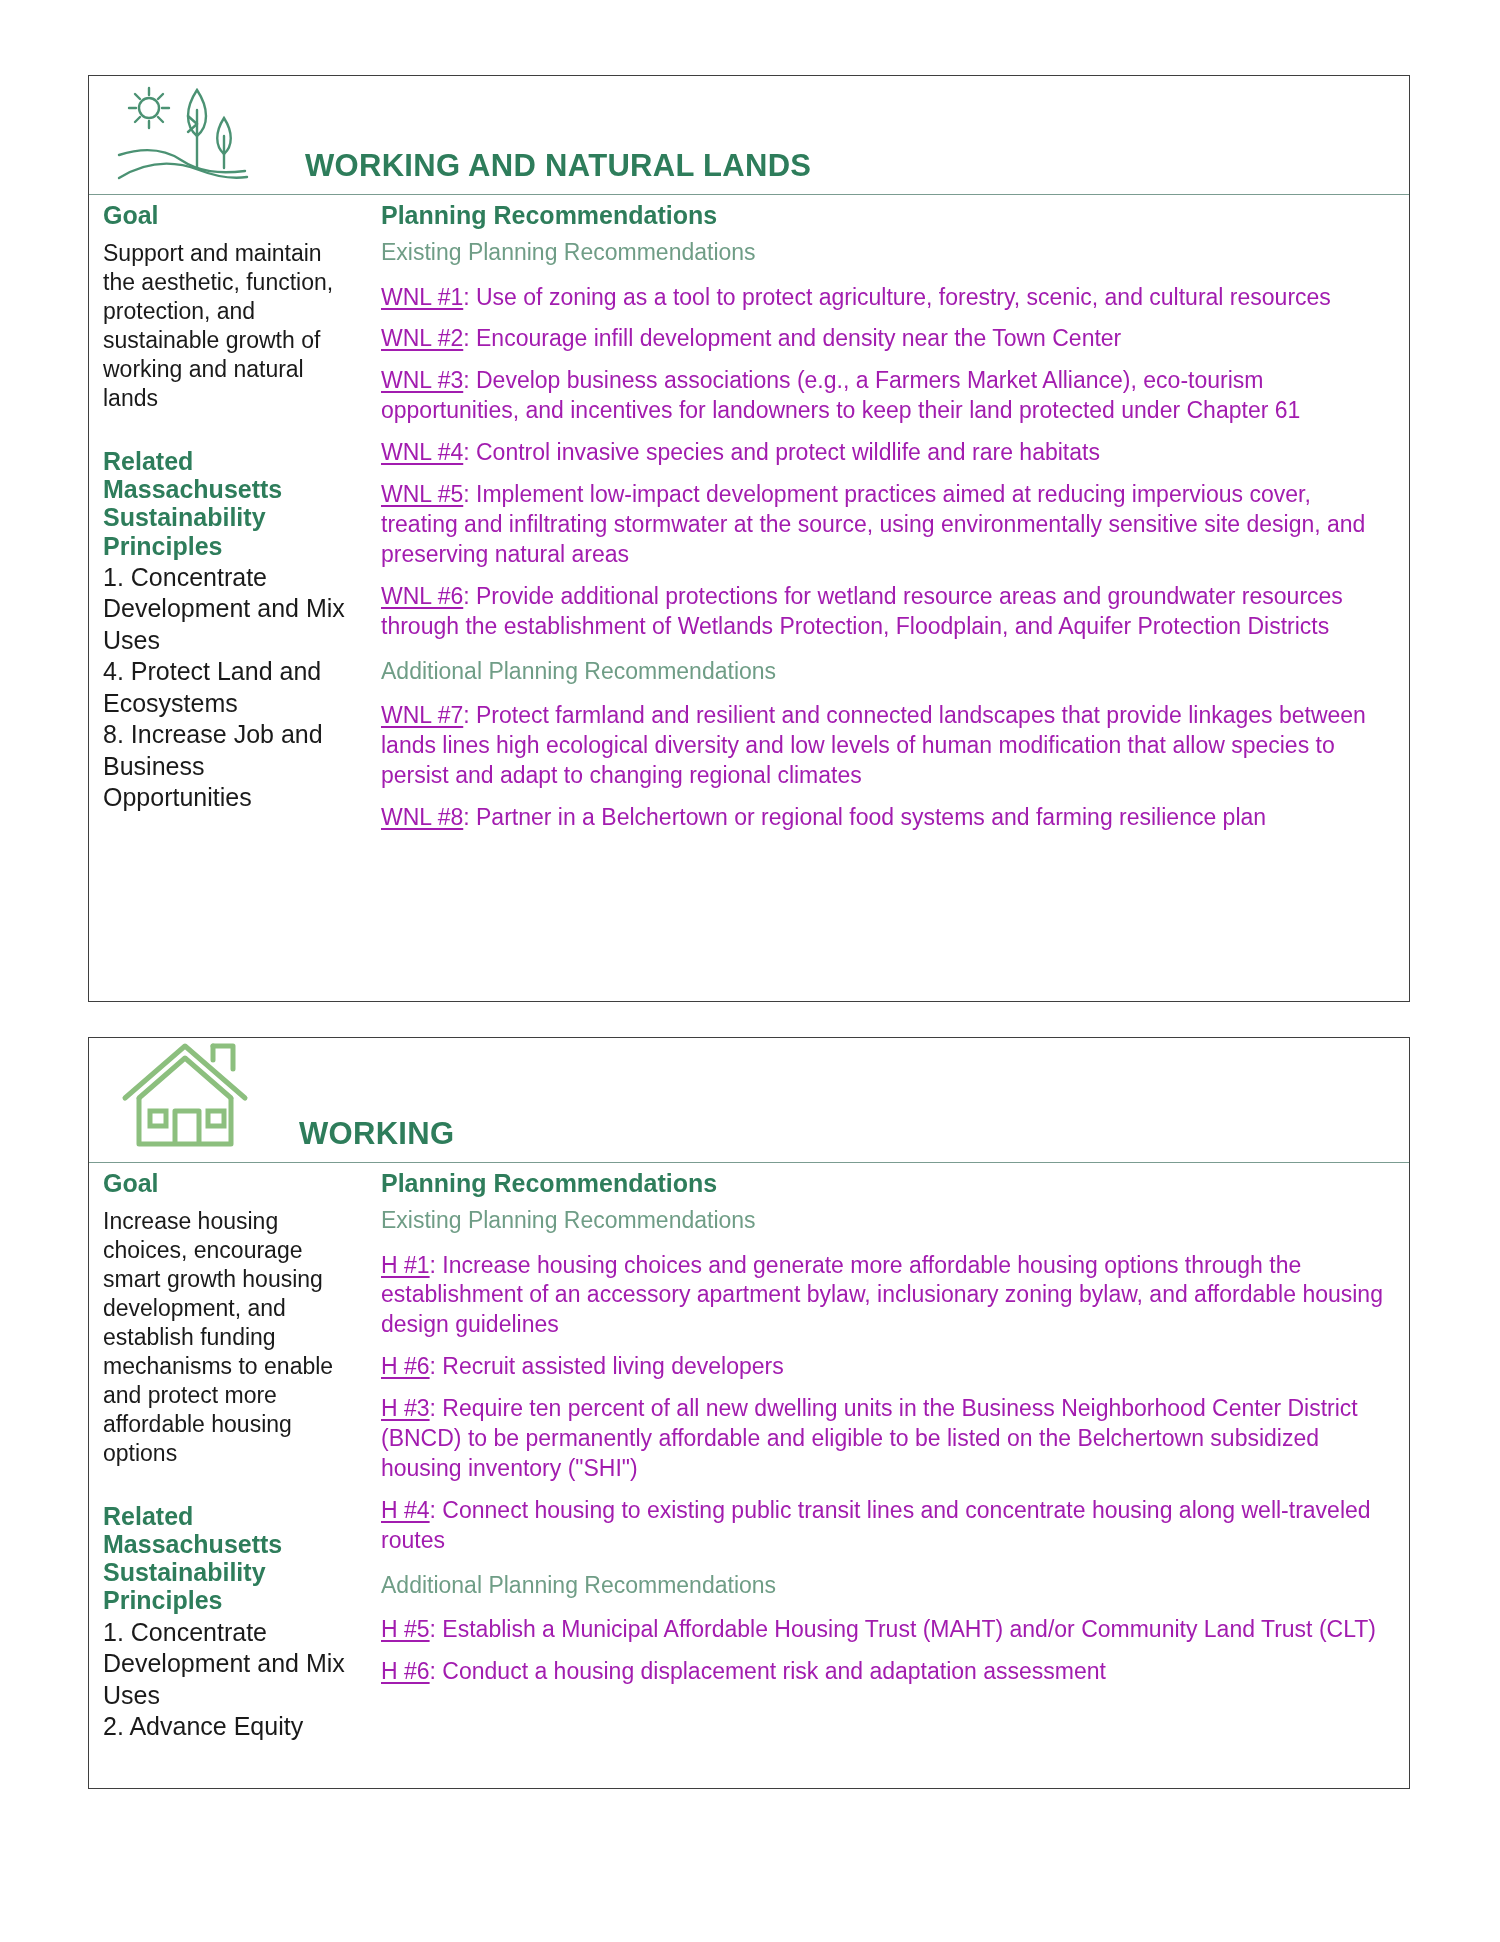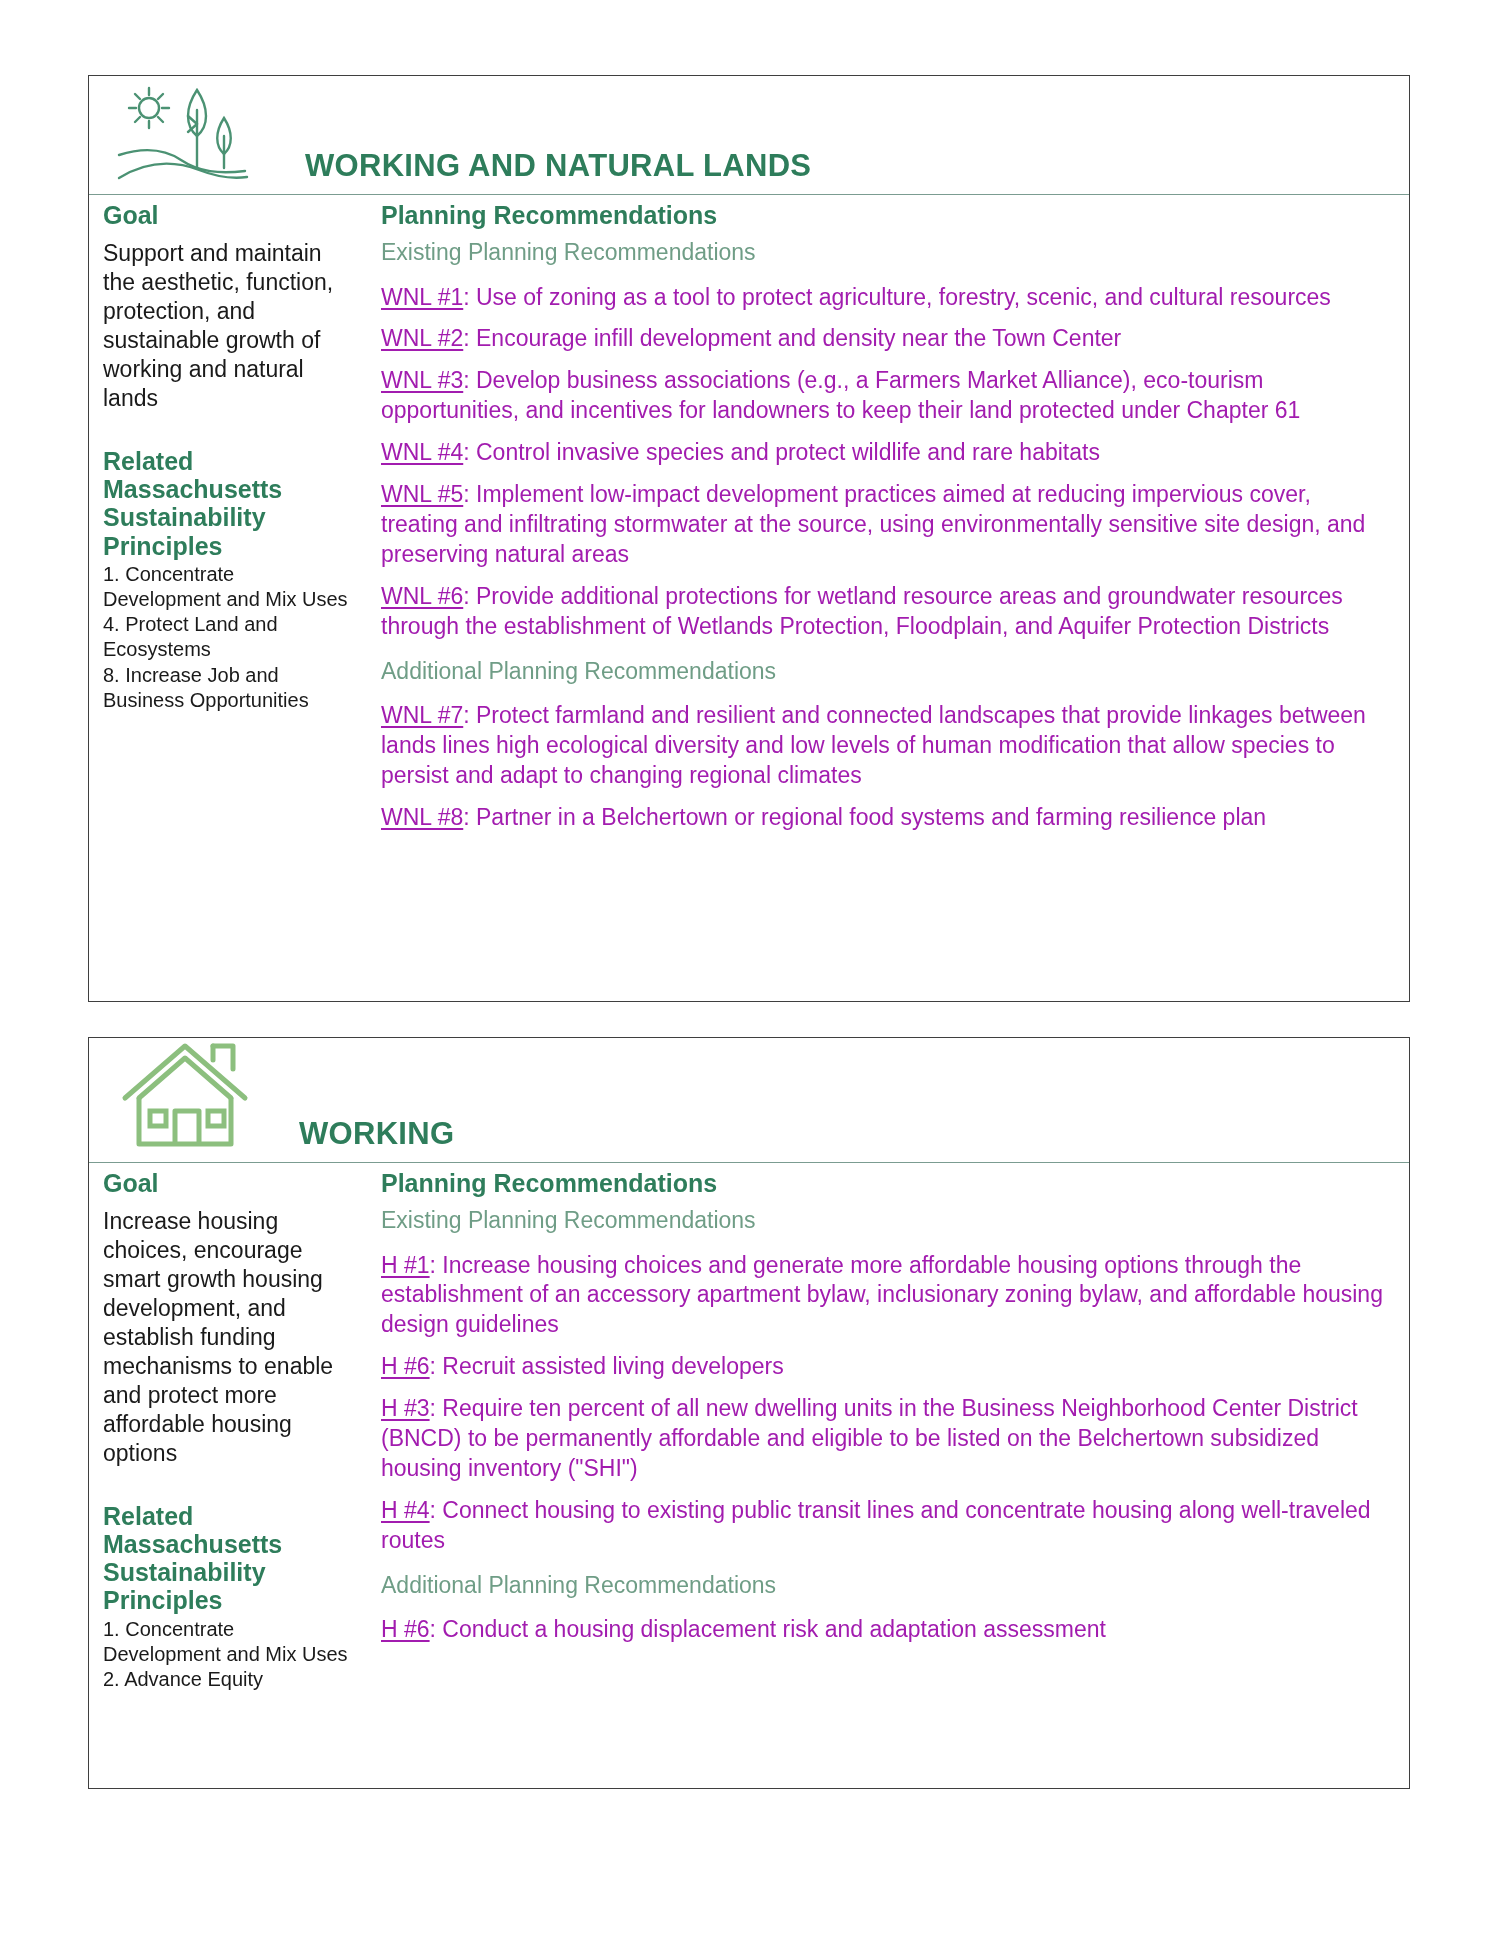--- a/index.html
+++ b/index.html
@@ -101,21 +101,21 @@
     margin: 0;
   }
   .principles-head {
     font-size: 25px;
     font-weight: bold;
     color: #2e7d5b;
     line-height: 1.13;
     margin: 34px 0 0 0;
   }
   .principle {
-    font-size: 20px;
+    font-size: 25px;
     line-height: 1.26;
     color: #1a1a1a;
     margin: 0;
   }
   .principles-list { margin-top: 2px; }
 
   .rec {
     font-size: 23px;
     line-height: 1.30;
     color: #a21caf;
@@ -232,18 +232,19 @@
         <div class="col-head">Planning Recommendations</div>
         <div class="sub-head">Existing Planning Recommendations</div>
 
         <p class="rec"><span class="rec-id">H #1</span><span>: Increase housing choices and generate more affordable housing options through the establishment of an accessory apartment bylaw, inclusionary zoning bylaw, and affordable housing design guidelines</span></p>
         <p class="rec"><span class="rec-id">H #6</span><span>: Recruit assisted living developers</span></p>
         <p class="rec"><span class="rec-id">H #3</span><span>: Require ten percent of all new dwelling units in the Business Neighborhood Center District (BNCD) to be permanently affordable and eligible to be listed on the Belchertown subsidized housing inventory ("SHI")</span></p>
         <p class="rec"><span class="rec-id">H #4</span><span>: Connect housing to existing public transit lines and concentrate housing along well-traveled routes</span></p>
 
         <div class="sub-head spaced">Additional Planning Recommendations</div>
 
+        <p class="rec"><span class="rec-id">H #5</span><span>: Establish a Municipal Affordable Housing Trust (MAHT) and/or Community Land Trust (CLT)</span></p>
         <p class="rec tight"><span class="rec-id">H #6</span><span>: Conduct a housing displacement risk and adaptation assessment</span></p>
       </div>
     </div>
   </div>
 
 </div>
 
 </body></html>

